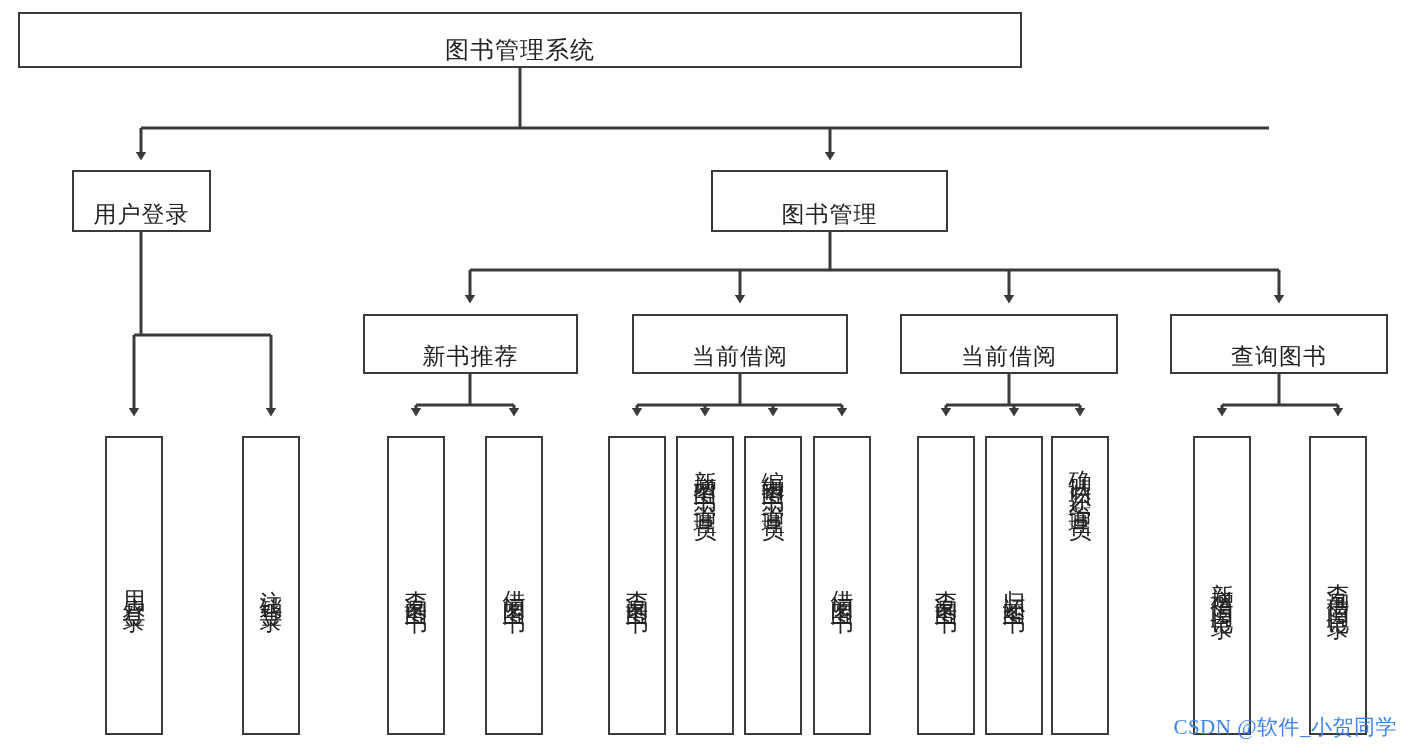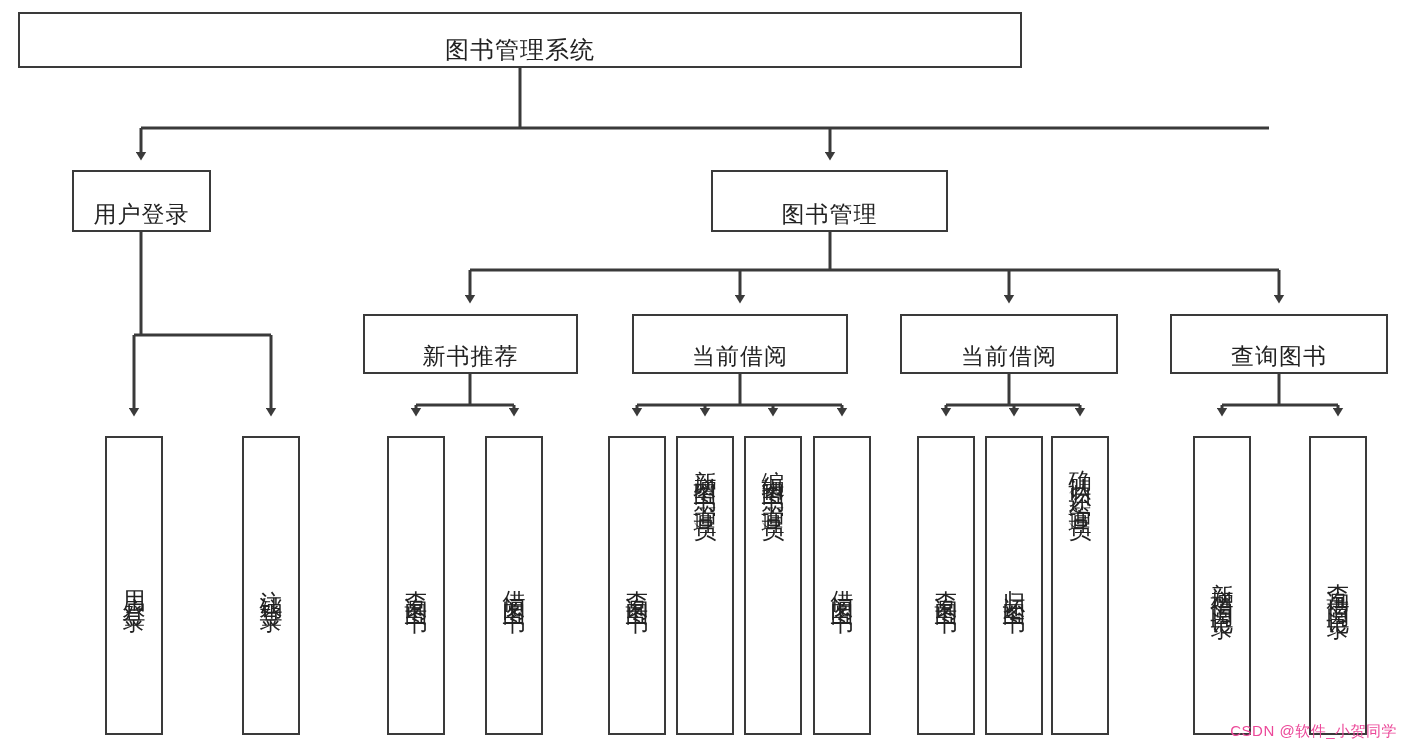--- a/index.html
+++ b/index.html
@@ -33,24 +33,25 @@
     letter-spacing:7px;
     line-height:1;
     white-space:nowrap;
   }
   .node.v.center{ align-items:center; padding-top:0; }
 
   .watermark{
     position:absolute;
     right:8px;
     bottom:6px;
-    font-size:15px;
-    color:#ec4899;
+    font-size:21px;
+    color:#3b82f6;
     white-space:nowrap;
     letter-spacing:0.5px;
+    font-family:Liberation Serif, serif;
   }
 </style>
 </head>
 <body>
 
 <div id="stage">
 
   <svg class="edges" viewBox="0 0 1405 747">
     <defs>
       <marker id="arrow" markerWidth="9" markerHeight="11" refX="0.5" refY="5.5" orient="auto" markerUnits="userSpaceOnUse">

